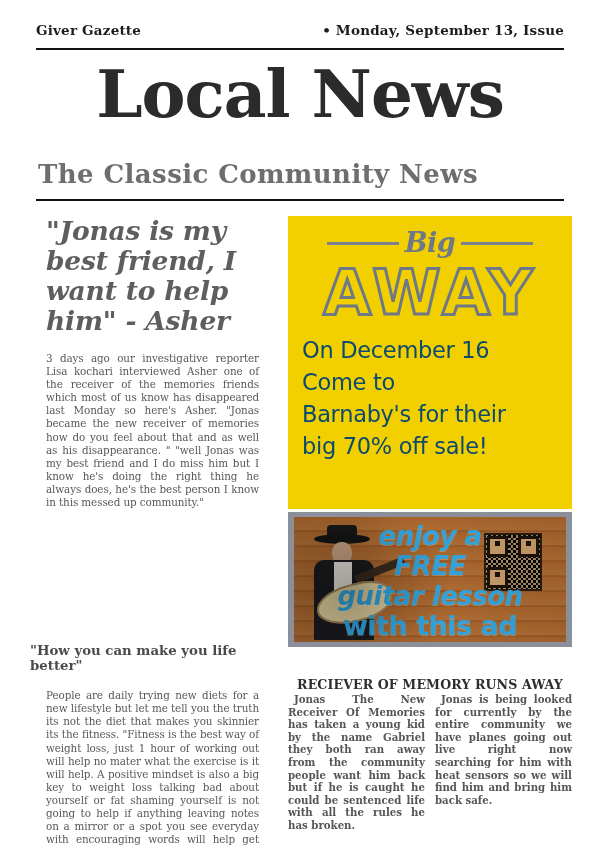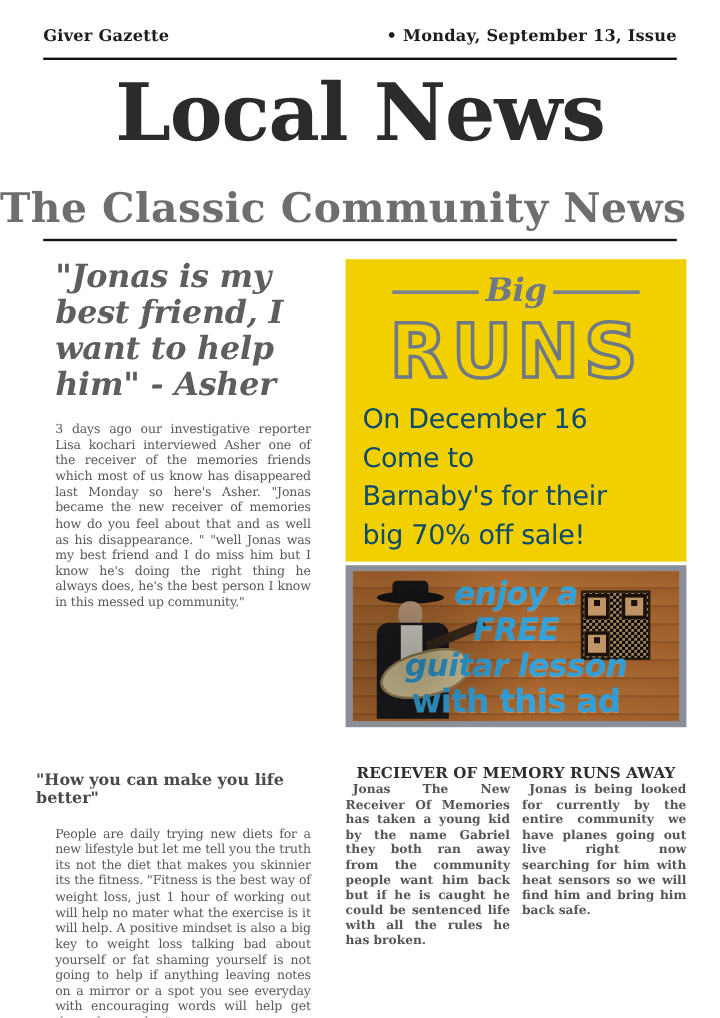--- a/index.html
+++ b/index.html
@@ -65,21 +65,21 @@
     white-space: nowrap;
   }
   .masthead-sub {
     position: absolute;
     left: 0;
     top: 158px;
     width: 516px;
     text-align: center;
     font-family: "DejaVu Serif", "Liberation Serif", serif;
     font-weight: bold;
-    font-size: 34px;
+    font-size: 26px;
     line-height: 32px;
     color: #6e6e6e;
     letter-spacing: 0.4px;
     white-space: nowrap;
   }
   .rule-mast {
     position: absolute;
     left: 36px;
     top: 199px;
     width: 528px;
@@ -141,21 +141,21 @@
     color: #585858;
     margin: 4px;
   }
 
   .spacer-1 { height: 118px; }
 
   
   .ad-sale {
     position: relative;
     width: 284px;
-    height: 252px;
+    height: 293px;
     background: #f2d000;
     overflow: hidden;
     box-sizing: border-box;
   }
   .big-row {
     position: absolute;
     top: 12px;
     left: 0;
     width: 284px;
     display: flex;
@@ -431,21 +431,21 @@
   </div>
 
   <div class="col-right">
 
     <div class="ad-sale">
       <div class="big-row">
         <span class="bar"></span>
         <span class="big-script">Big</span>
         <span class="bar"></span>
       </div>
-      <div class="sale-word">RUNS</div>
+      <div class="sale-word">AWAY</div>
       <div class="sale-lines">
         <div>On December 16</div>
         <div>Come to</div>
         <div>Barnaby's for their</div>
         <div>big 70% off sale!</div>
       </div>
     </div>
 
     <div class="ad-guitar">
       <div class="guitar-photo">

